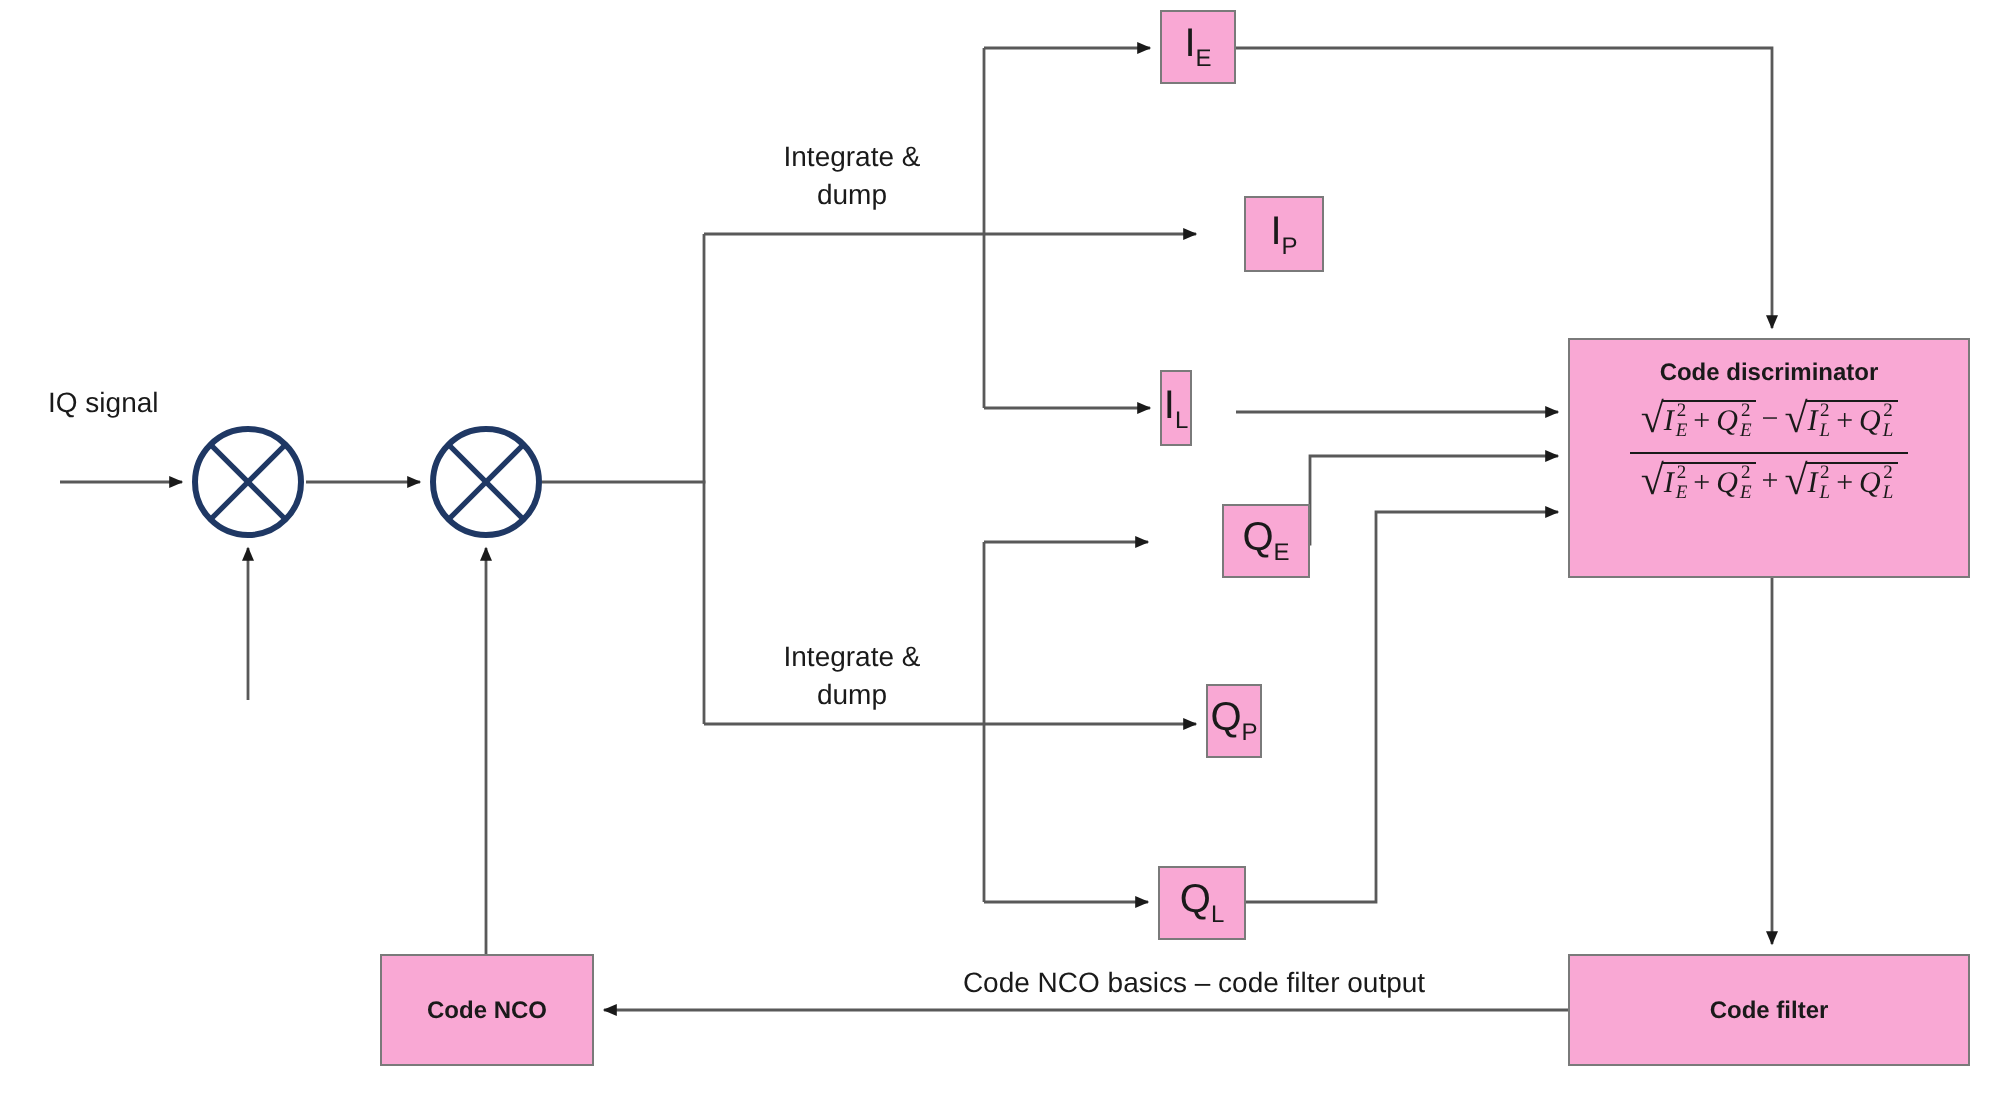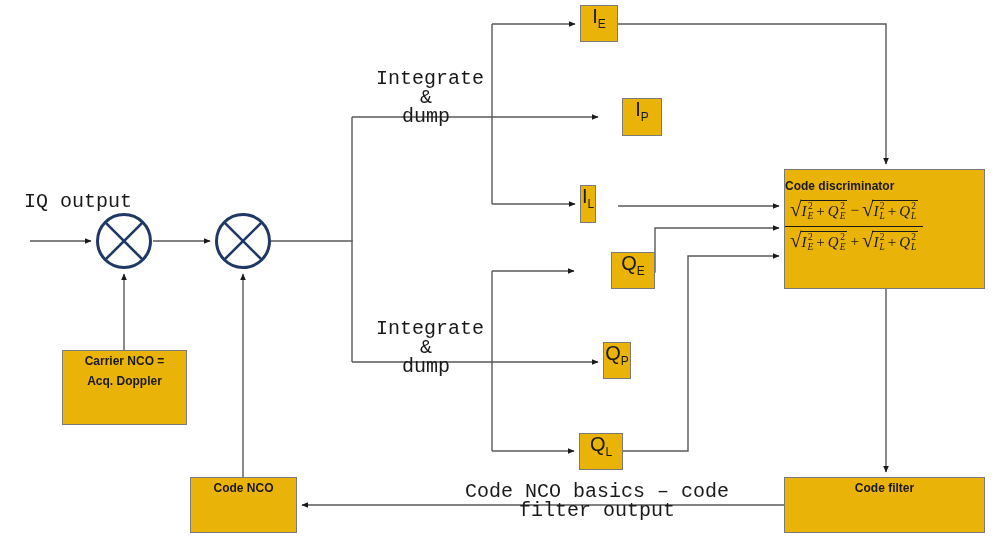--- a/index.html
+++ b/index.html
@@ -2,33 +2,33 @@
 <html><head>
 <meta charset="utf-8">
 <style>
   html,body{margin:0;padding:0;background:#ffffff;}
   #canvas{
     position:relative;width:1000px;height:559px;background:#ffffff;
     font-family:"Liberation Sans",sans-serif;color:#1a1a1a;overflow:hidden;
   }
   #wires{position:absolute;left:0;top:0;width:1000px;height:559px;pointer-events:none;}
   .box{
-    position:absolute;background:#eab308;border:1.6px solid #7a7a7a;
-    display:flex;align-items:flex-start;justify-content:center;text-align:center;
+    position:absolute;background:#f9a8d4;border:1.6px solid #7a7a7a;
+    display:flex;align-items:center;justify-content:center;text-align:center;
     box-sizing:border-box;
   }
   .corr-label{font-size:20px;line-height:1;color:#1a1a1a;}
   .corr-label sub{font-size:12px;line-height:1;vertical-align:-5px;}
   .bold-label{font-weight:bold;font-size:12px;line-height:20px;}
   .mult{
     position:absolute;width:56px;height:56px;border-radius:50%;
     border:3px solid #1f3864;background:#ffffff;box-sizing:border-box;
   }
   .mult svg{position:absolute;left:-3px;top:-3px;}
-  .free-label{position:absolute;font-size:20px;line-height:19px;white-space:pre;font-family:Liberation Mono, monospace;}
+  .free-label{position:absolute;font-size:14px;line-height:19px;white-space:pre;}
   .center-label{text-align:center;white-space:normal;}
   
   #disc-box{flex-direction:column;justify-content:flex-start;padding-top:6px;}
   .formula{
     font-family:"Liberation Serif",serif;font-size:15px;margin-top:4px;
     display:flex;flex-direction:column;align-items:center;color:#1a1a1a;
   }
   .fraction-num{display:flex;align-items:center;padding:0 5px 4px;border-bottom:1.4px solid #1a1a1a;}
   .fraction-den{display:flex;align-items:center;padding-top:4px;}
   .op{font-style:normal;padding:0 3px;font-size:15px;}
@@ -86,21 +86,21 @@
       <line x1="46.2" y1="9.8" x2="9.8" y2="46.2" stroke="#1f3864" stroke-width="2.6"></line>
     </svg>
   </div>
   <div class="mult" style="left:215px;top:213px;">
     <svg width="56" height="56" viewBox="0 0 56 56">
       <line x1="9.8" y1="9.8" x2="46.2" y2="46.2" stroke="#1f3864" stroke-width="2.6"></line>
       <line x1="46.2" y1="9.8" x2="9.8" y2="46.2" stroke="#1f3864" stroke-width="2.6"></line>
     </svg>
   </div>
 
-  <div class="free-label" style="left:24px;top:192px;">IQ output</div>
+  <div class="free-label" style="left:24px;top:192px;">IQ signal</div>
 
   <div class="free-label center-label" style="left:376px;top:69px;width:100px;">
     <span>Integrate &amp;</span><br>
     <span>dump</span>
   </div>
 
   <div class="free-label center-label" style="left:376px;top:319px;width:100px;">
     <span>Integrate &amp;</span><br>
     <span>dump</span>
   </div>
@@ -211,26 +211,20 @@
                   <span class="vsup">2</span>
                   <span class="vsub">L</span>
                 </span>
               </span>
             </span>
           </span>
         </div>
     </div>
   </div>
 
-  <div class="box" style="left:62px;top:350px;width:125px;height:75px;">
-    <div class="bold-label">
-      <span>Carrier NCO =</span><br>
-      <span>Acq. Doppler</span>
-    </div>
-  </div>
 
   <div class="box" style="left:784px;top:477px;width:201px;height:56px;">
     <div class="bold-label">Code filter</div>
   </div>
 
   <div class="box" style="left:190px;top:477px;width:107px;height:56px;">
     <div class="bold-label">Code NCO</div>
   </div>
 
 </div>

